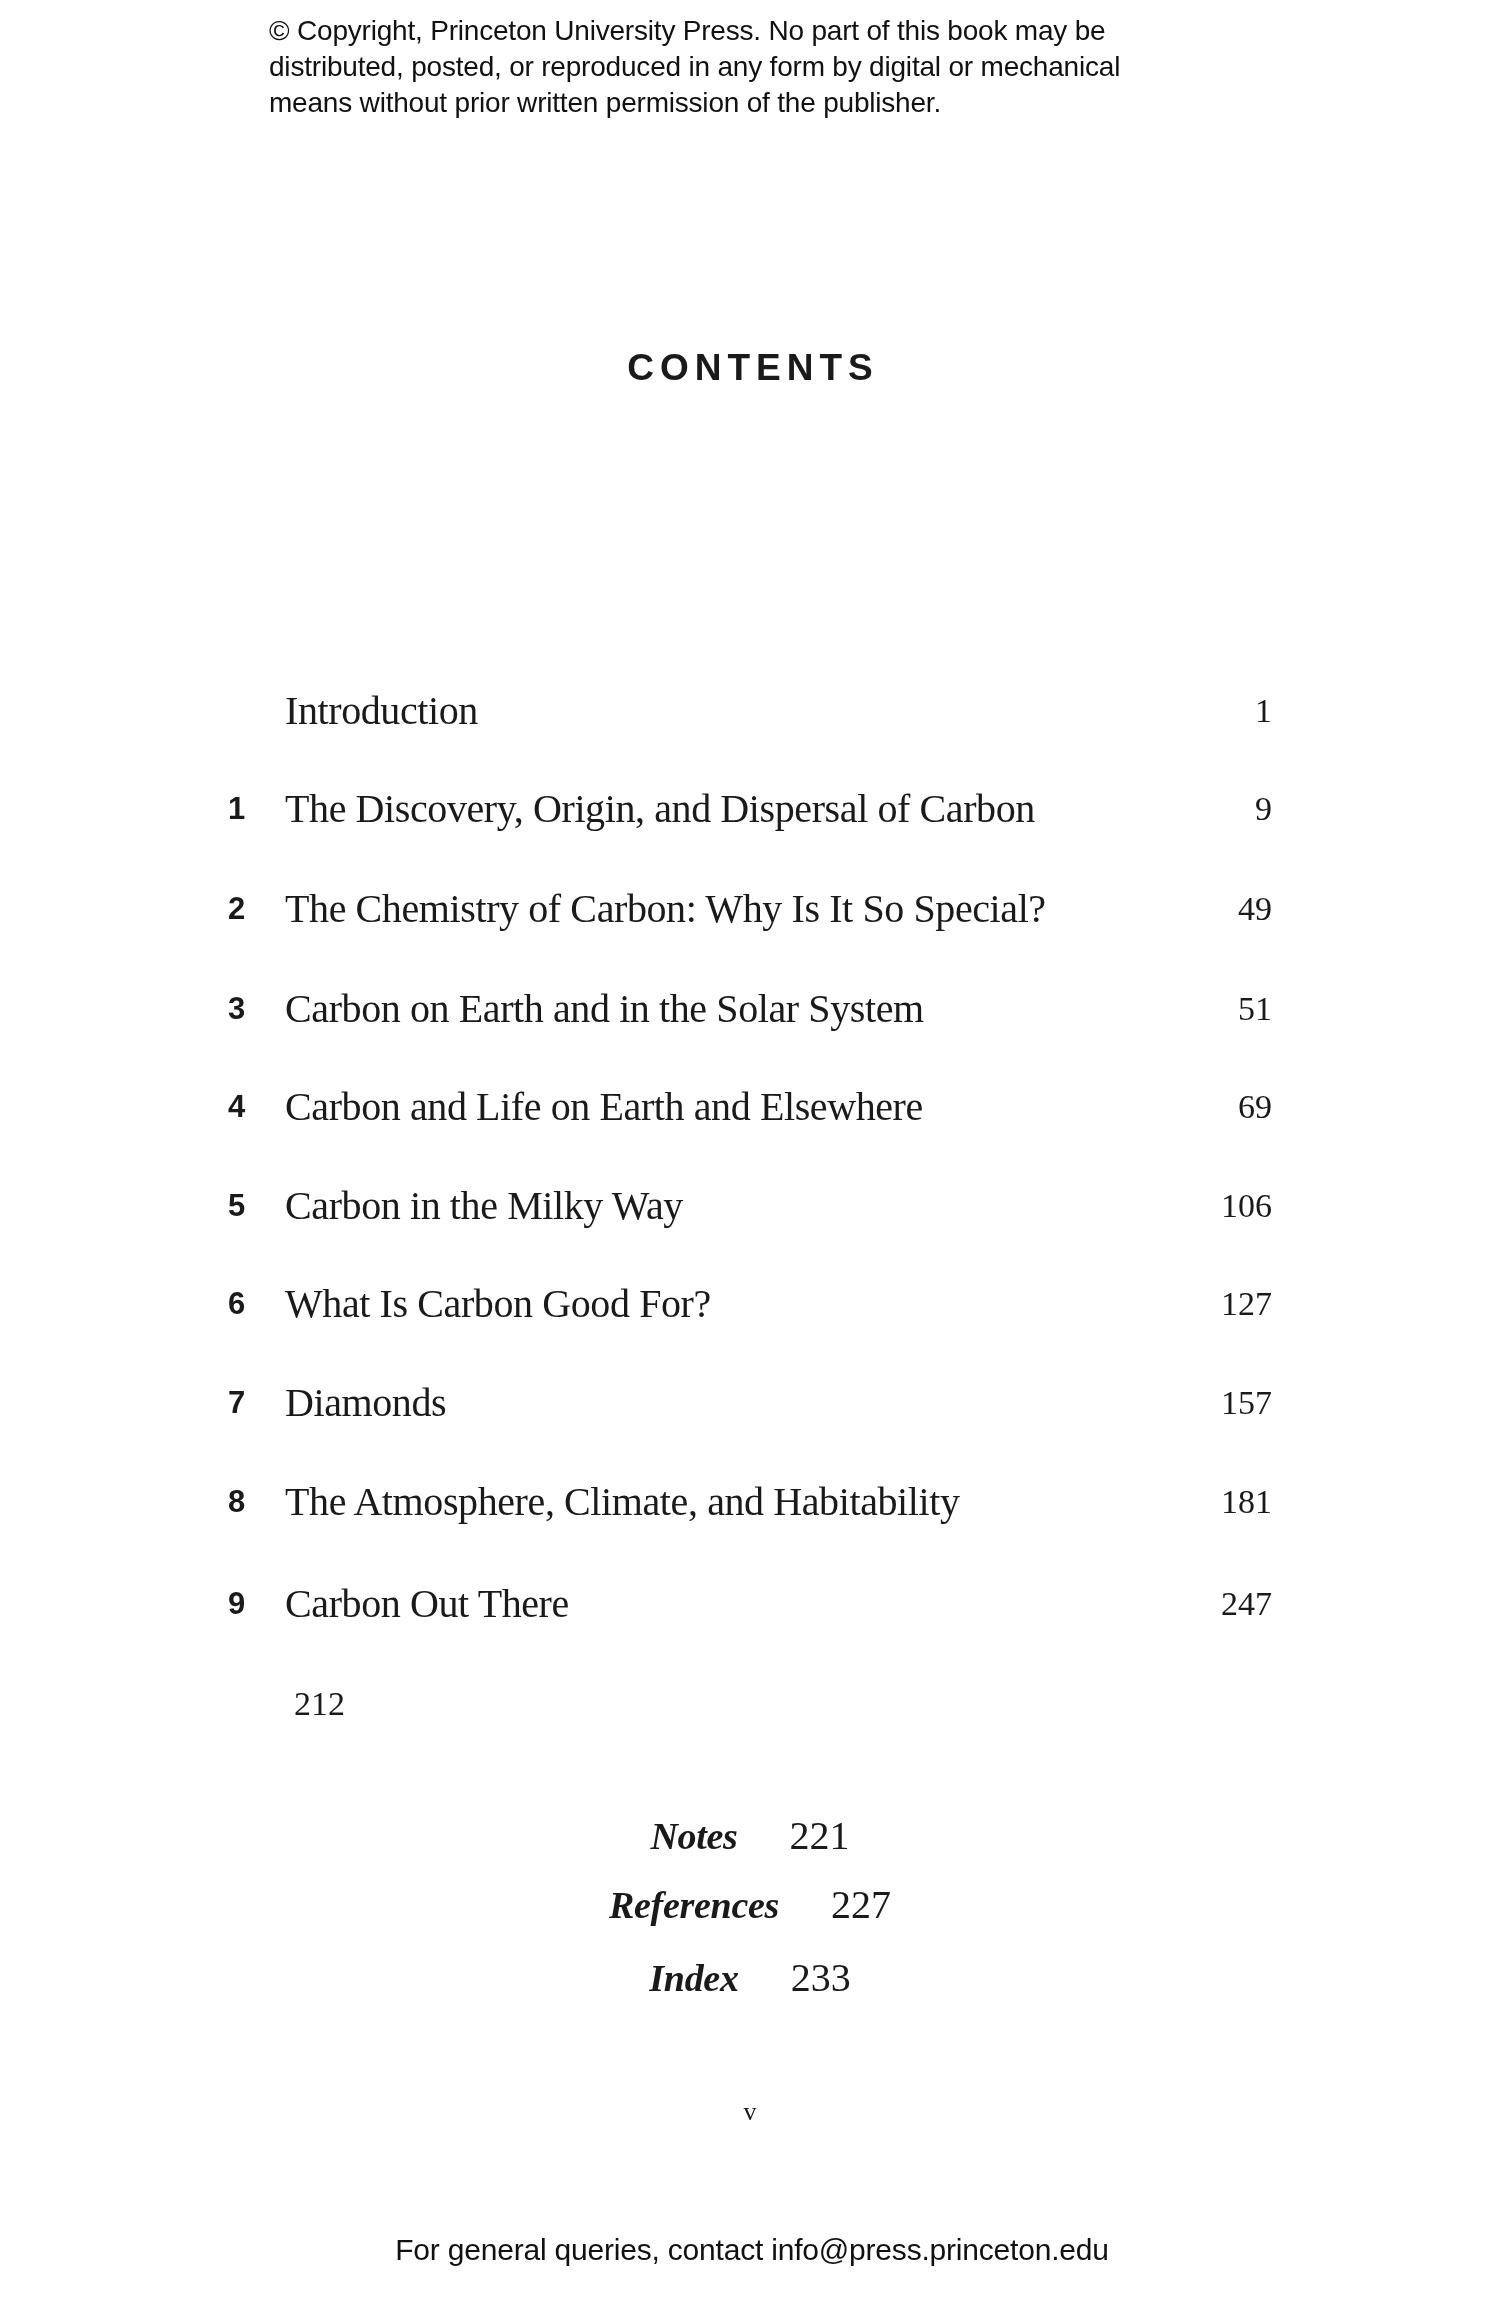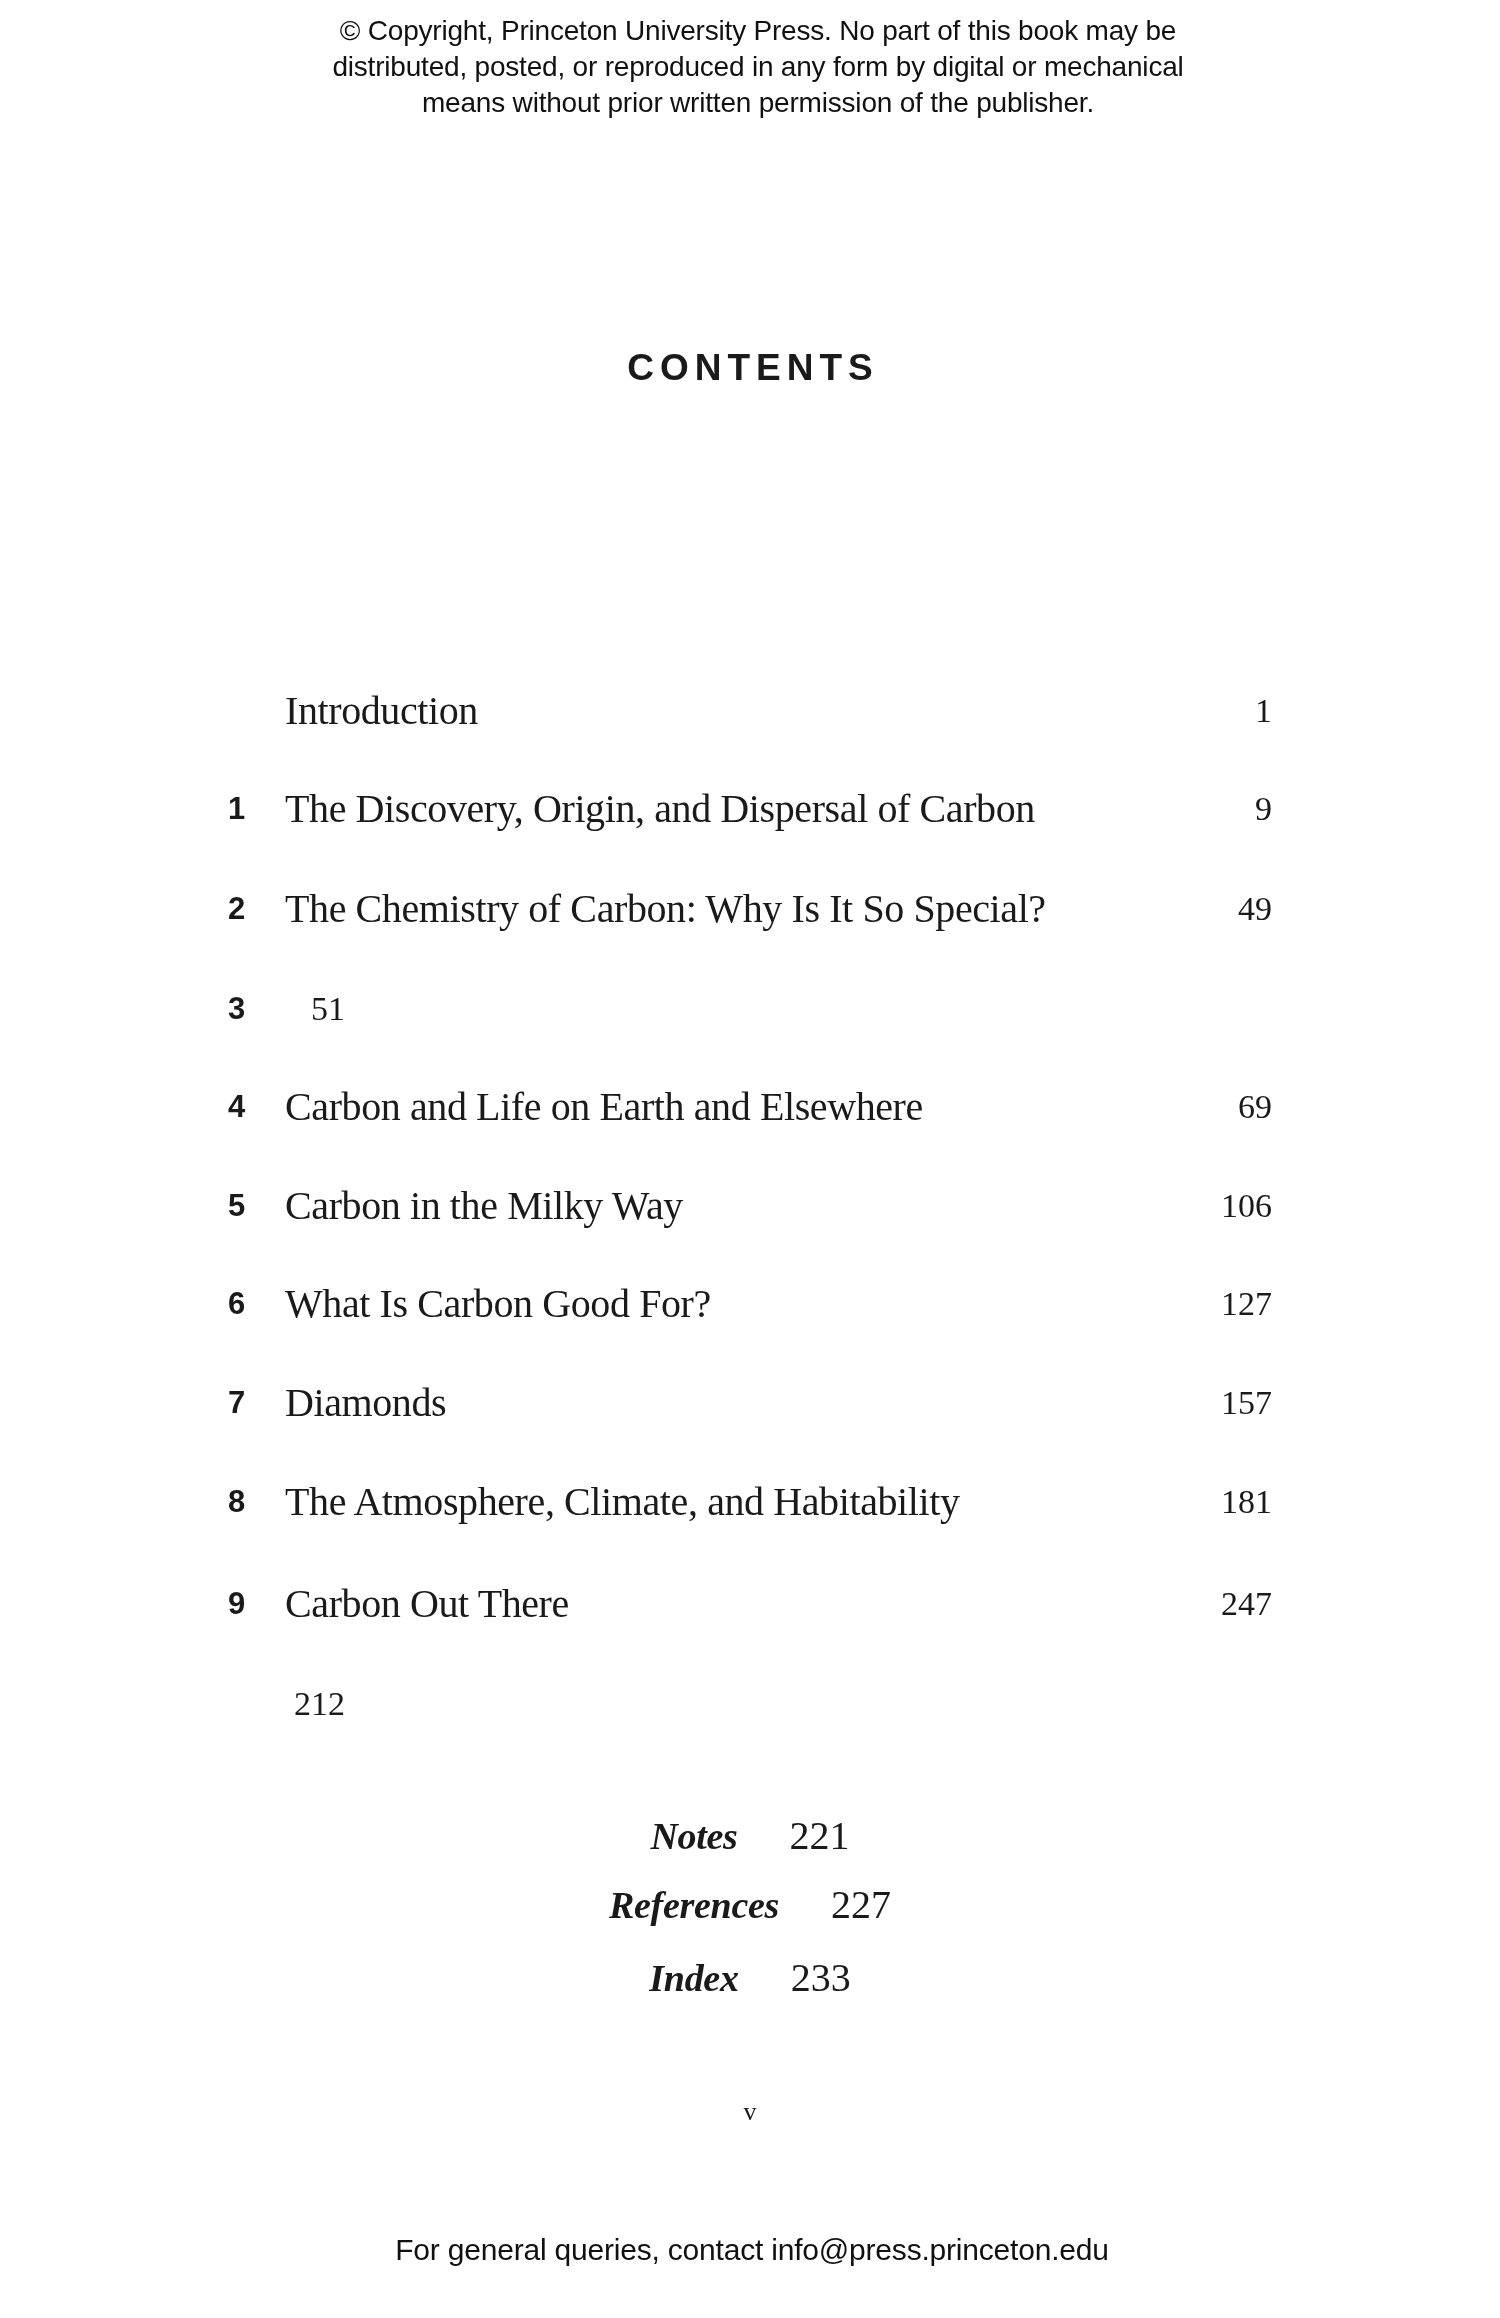--- a/index.html
+++ b/index.html
@@ -9,29 +9,28 @@
     }
     body {
       width: 1500px;
       height: 2318px;
       position: relative;
       overflow: hidden;
       color: #1a1a1a;
     }
     .copyright {
       position: absolute;
-      left: 278px;
+      left: 269px;
       top: 13px;
       width: 960px;
       font-family: "Liberation Sans", sans-serif;
       font-size: 28px;
       line-height: 36px;
       color: #111;
       letter-spacing: -0.2px;
-      text-align: center;
     }
     .copyright div { white-space: nowrap; }
     .contents-title {
       position: absolute;
       left: 0;
       width: 1500px;
       top: 346px;
       text-align: center;
       font-family: "Liberation Sans", sans-serif;
       font-weight: bold;
@@ -141,20 +140,21 @@
     <span class="toc-title">The Discovery, Origin, and Dispersal of Carbon</span>
     <span class="toc-page">9</span>
   </div>
   <div class="toc-row" style="top:885px">
     <span class="toc-num">2</span>
     <span class="toc-title">The Chemistry of Carbon: Why Is It So Special?</span>
     <span class="toc-page">49</span>
   </div>
   <div class="toc-row" style="top:985px">
     <span class="toc-num">3</span>
+    <span class="toc-title">Carbon on Earth and in the Solar System</span>
     <span class="toc-page">51</span>
   </div>
   <div class="toc-row" style="top:1083px">
     <span class="toc-num">4</span>
     <span class="toc-title">Carbon and Life on Earth and Elsewhere</span>
     <span class="toc-page">69</span>
   </div>
   <div class="toc-row" style="top:1182px">
     <span class="toc-num">5</span>
     <span class="toc-title">Carbon in the Milky Way</span>

